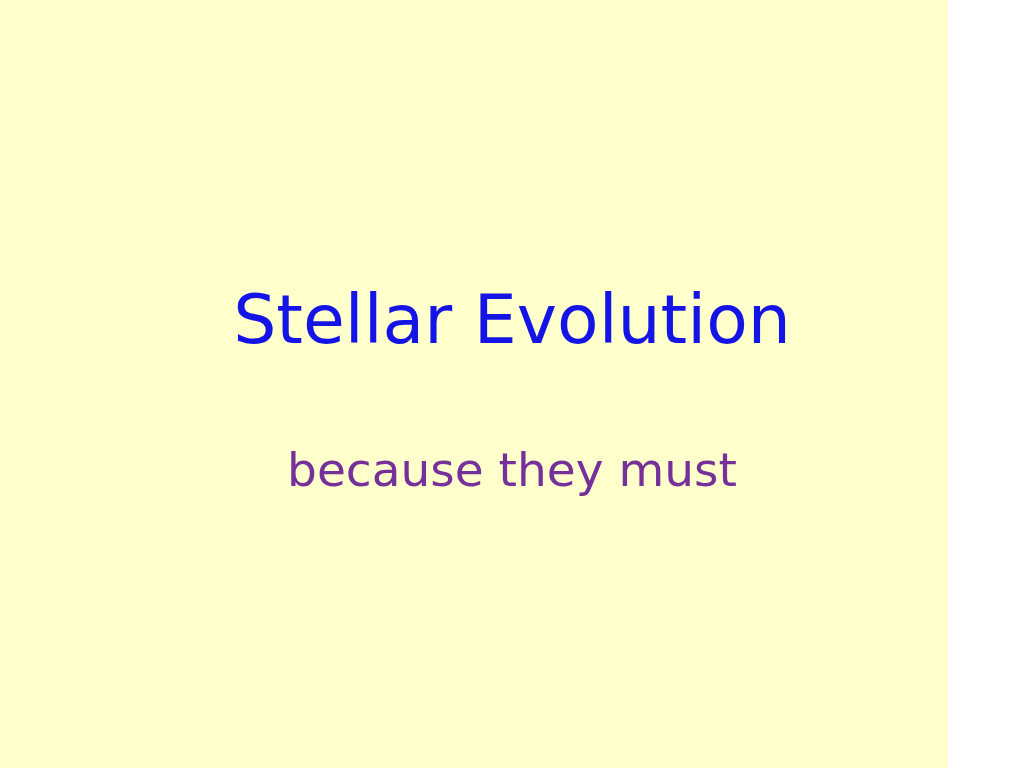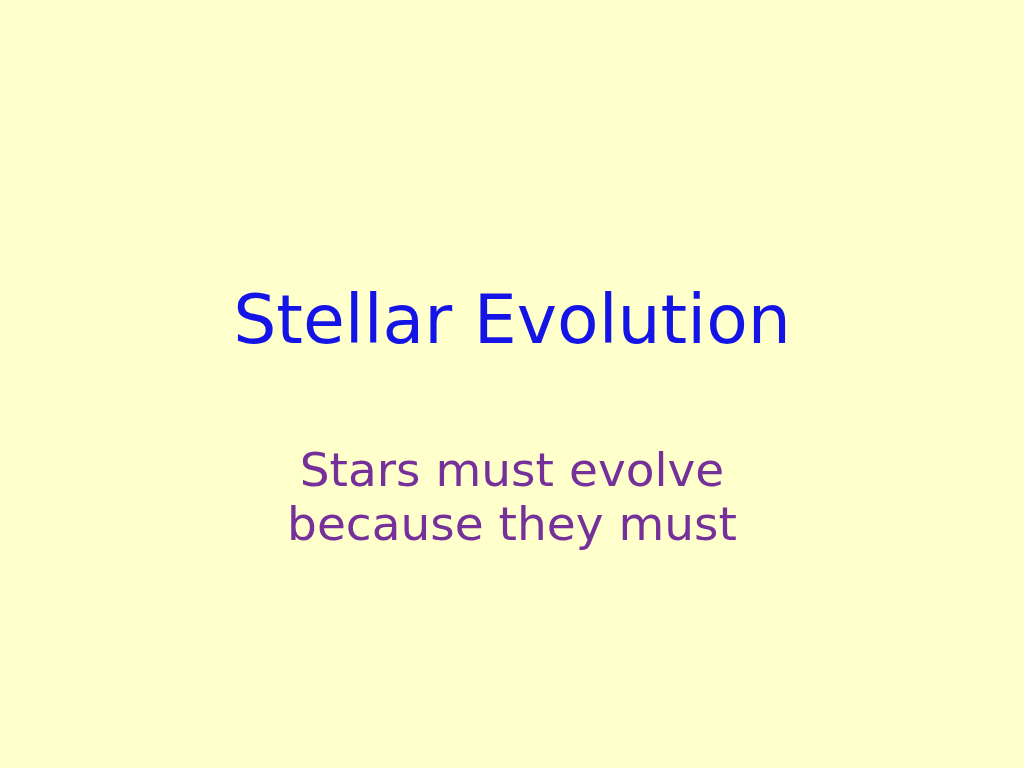--- a/index.html
+++ b/index.html
@@ -10,21 +10,21 @@
 
   body {
     width: 1024px;
     height: 768px;
     overflow: hidden;
     font-family: "DejaVu Sans", sans-serif;
   }
 
   .slide {
     position: relative;
-    width: 1024px;
+    width: 948px;
     height: 768px;
     background: #FFFFCC;
     box-sizing: border-box;
     overflow: hidden;
   }
 
   .slide-title {
     position: absolute;
     left: 0;
     top: 278px;
@@ -59,17 +59,16 @@
   }
 </style>
 </head>
 <body>
 
 <div class="slide" style="background: rgb(255, 255, 204);">
 
   <div class="slide-title" style="color: rgb(20, 20, 230);">Stellar Evolution</div>
 
   <div class="slide-subtitle" style="color: rgb(118, 48, 154);">
-    <span class="subtitle-line">Stars must evolve</span>
     <span class="subtitle-line">because they must</span>
   </div>
 
 </div>
 
 </body></html>

